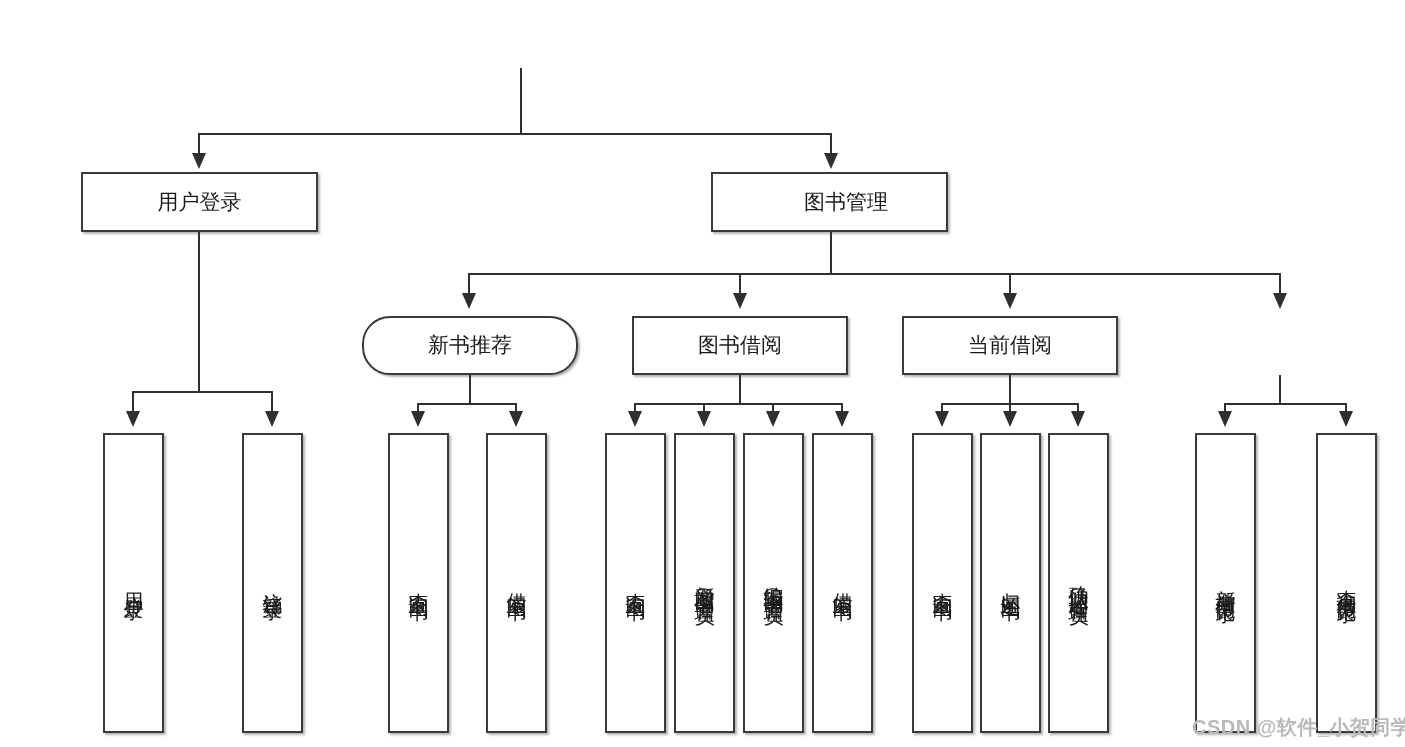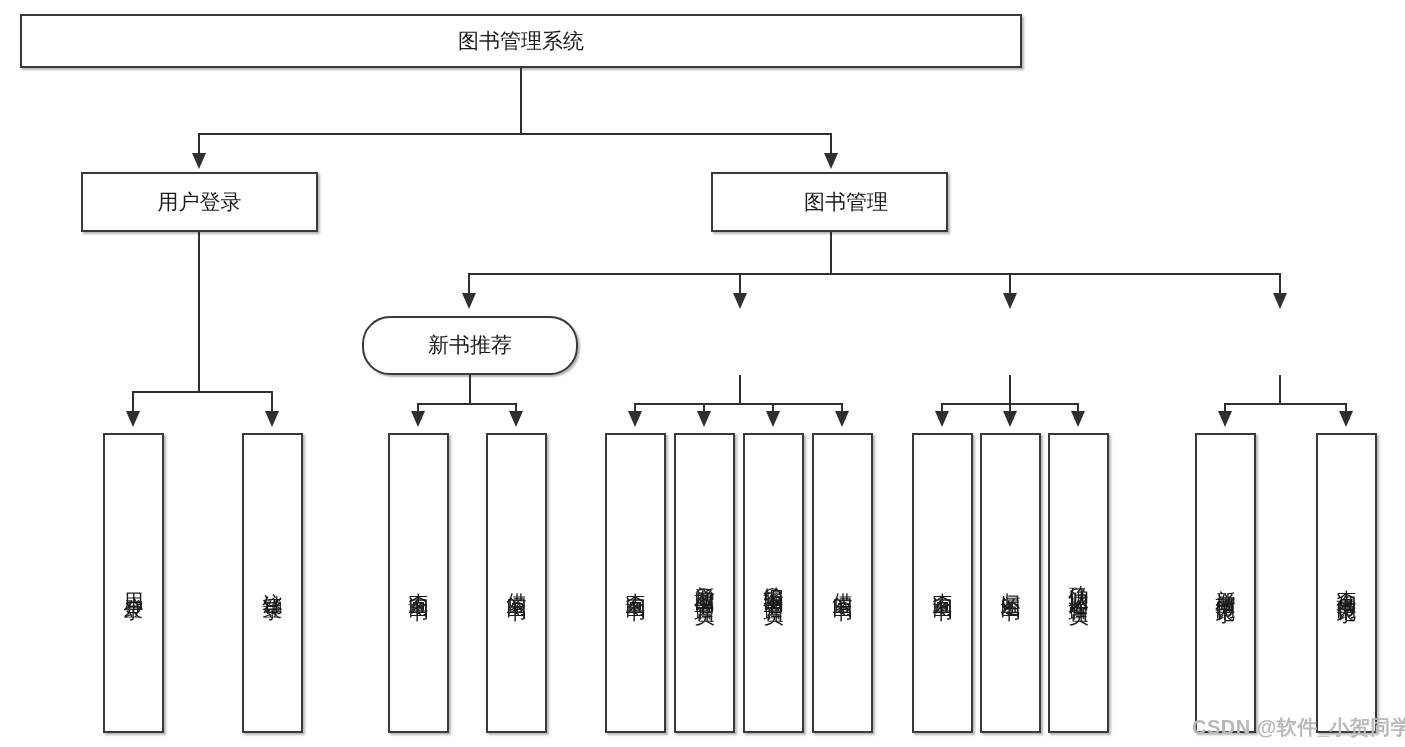--- a/index.html
+++ b/index.html
@@ -70,23 +70,20 @@
     white-space: nowrap;
     letter-spacing: 0.5px;
     font-weight: bold;
   }
 </style>
 </head>
 <body>
 
 <div id="canvas">
 
-  <div class="node horiz" style="left:20px; top:14px; width:1002px; height:54px;">
-    <span class="label">图书管理系统</span>
-  </div>
 
   <div class="edge v" style="left:520px; top:68px; height:66px;"></div>
   <div class="edge h" style="left:198px; top:133px; width:634px;"></div>
   <div class="edge v" style="left:198px; top:133px; height:22px;"></div>
   <div class="edge v" style="left:830px; top:133px; height:22px;"></div>
   <div class="arrow" style="left:192px; top:153px;"></div>
   <div class="arrow" style="left:824px; top:153px;"></div>
 
   <div class="node horiz" style="left:81px; top:172px; width:237px; height:60px;">
     <span class="label">用户登录</span>
@@ -111,21 +108,27 @@
   <div class="edge v" style="left:1279px; top:273px; height:22px;"></div>
   <div class="arrow" style="left:462px; top:293px;"></div>
   <div class="arrow" style="left:733px; top:293px;"></div>
   <div class="arrow" style="left:1003px; top:293px;"></div>
   <div class="arrow" style="left:1273px; top:293px;"></div>
 
   <div class="node horiz" style="left:362px; top:316px; width:216px; height:59px;border-radius:28px;">
     <span class="label">新书推荐</span>
   </div>
 
-
+  <div class="node horiz" style="left:632px; top:316px; width:216px; height:59px;">
+    <span class="label">图书借阅</span>
+  </div>
+
+  <div class="node horiz" style="left:902px; top:316px; width:216px; height:59px;">
+    <span class="label">当前借阅</span>
+  </div>
 
 
   <div class="edge v" style="left:469px; top:375px; height:29px;"></div>
   <div class="edge h" style="left:417px; top:403px; width:99px;"></div>
   <div class="edge v" style="left:417px; top:403px; height:10px;"></div>
   <div class="edge v" style="left:515px; top:403px; height:10px;"></div>
   <div class="arrow" style="left:411px; top:411px;"></div>
   <div class="arrow" style="left:509px; top:411px;"></div>
 
   <div class="edge v" style="left:739px; top:375px; height:29px;"></div>

